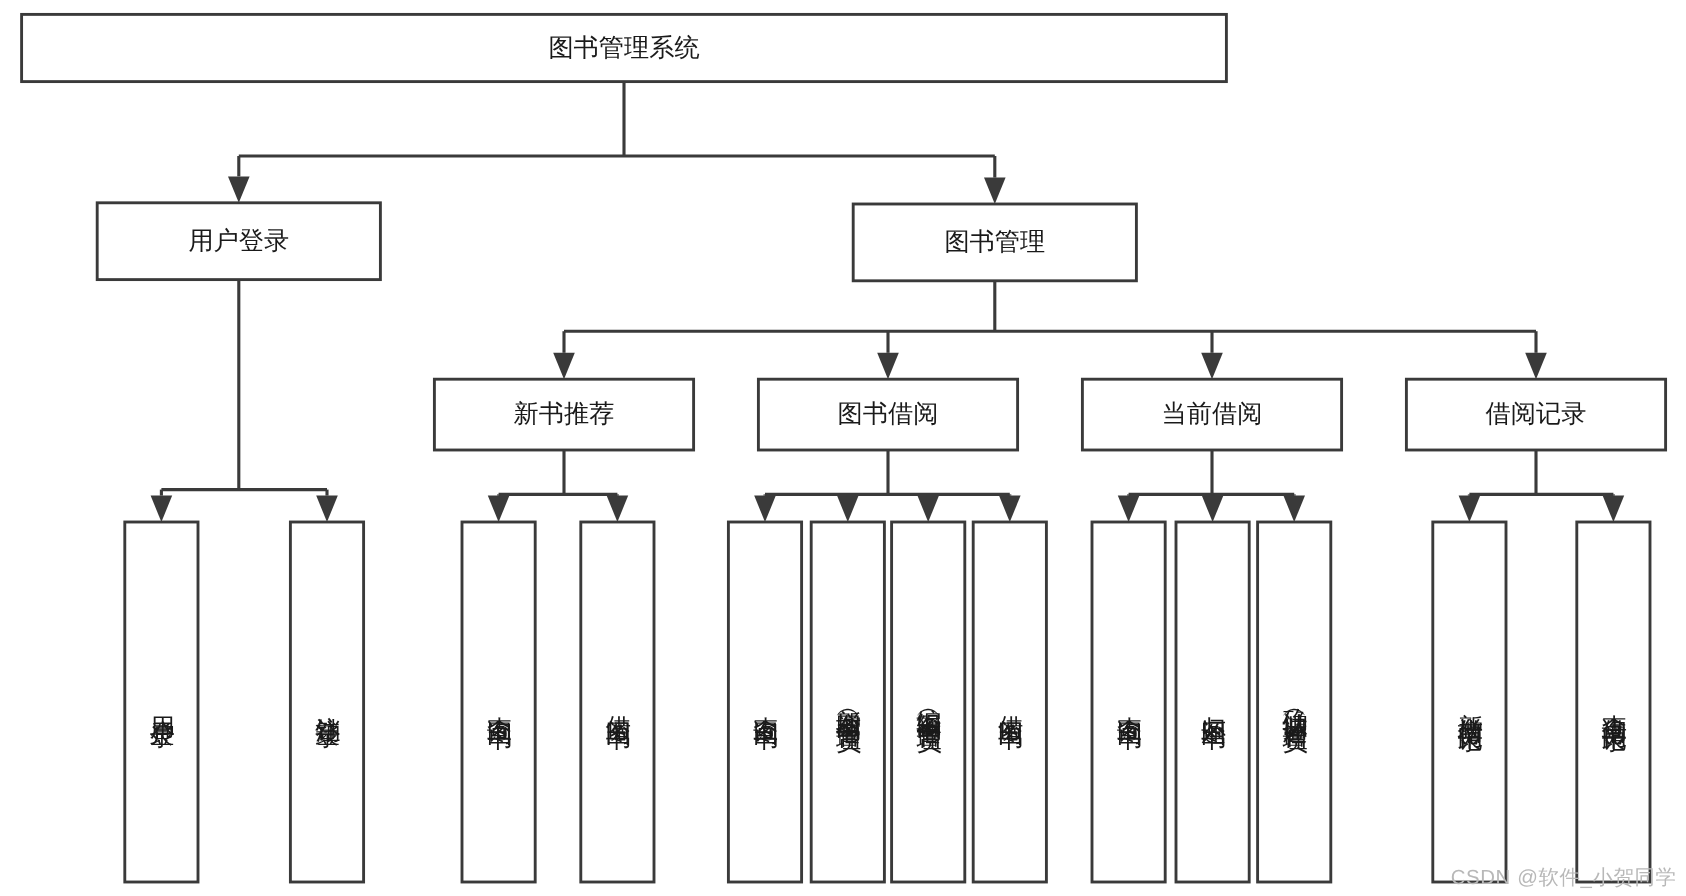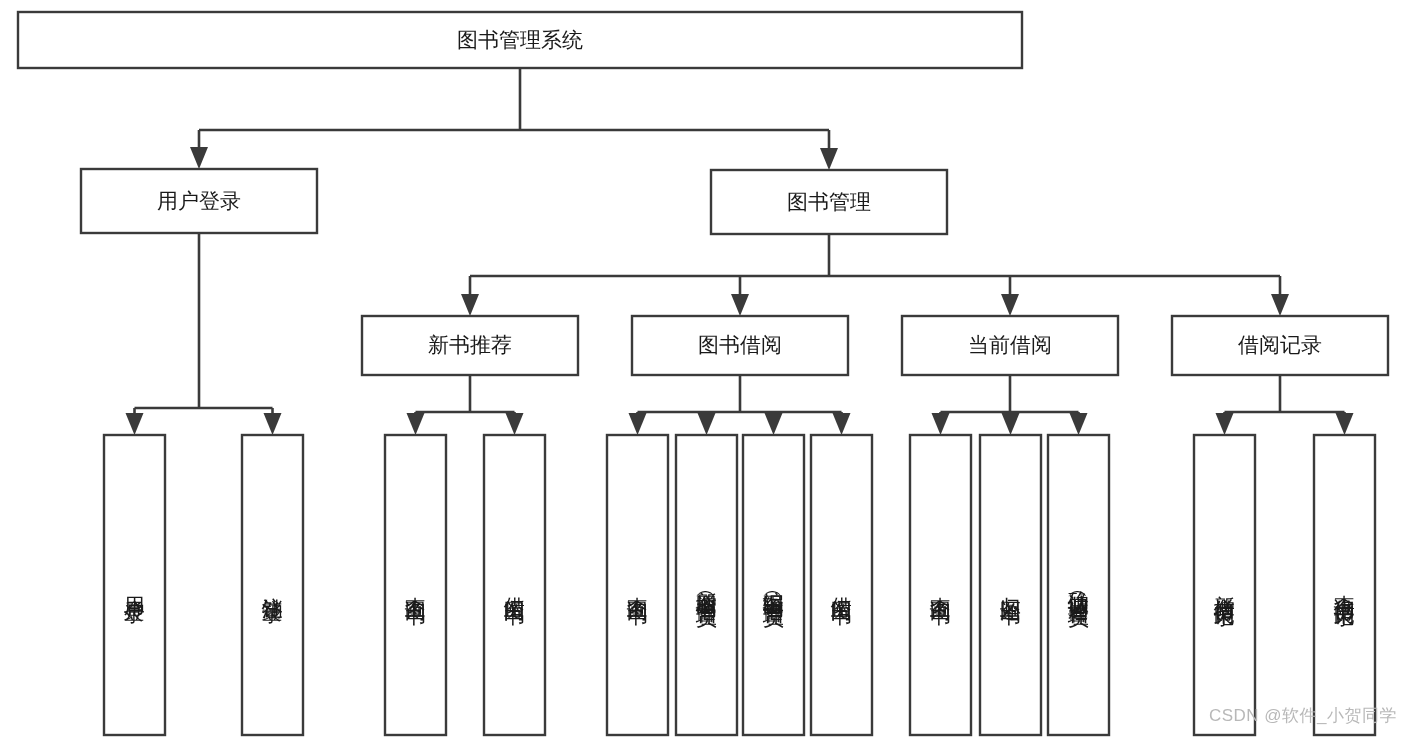--- a/index.html
+++ b/index.html
@@ -61,21 +61,21 @@
     font-family: "Liberation Sans", "DejaVu Sans", sans-serif;
     font-size: 21px;
     line-height: 1.12;
     color: #1a1a1a;
     letter-spacing: 2.5px;
     white-space: nowrap;
   }
   #watermark {
     position: absolute;
     right: 8px;
-    bottom: 20px;
+    bottom: 4px;
     font-family: "Liberation Sans", "DejaVu Sans", sans-serif;
     font-size: 17px;
     color: #b8b8b8;
     white-space: nowrap;
     letter-spacing: 0.5px;
   }
 </style>
 </head>
 <body>
 

